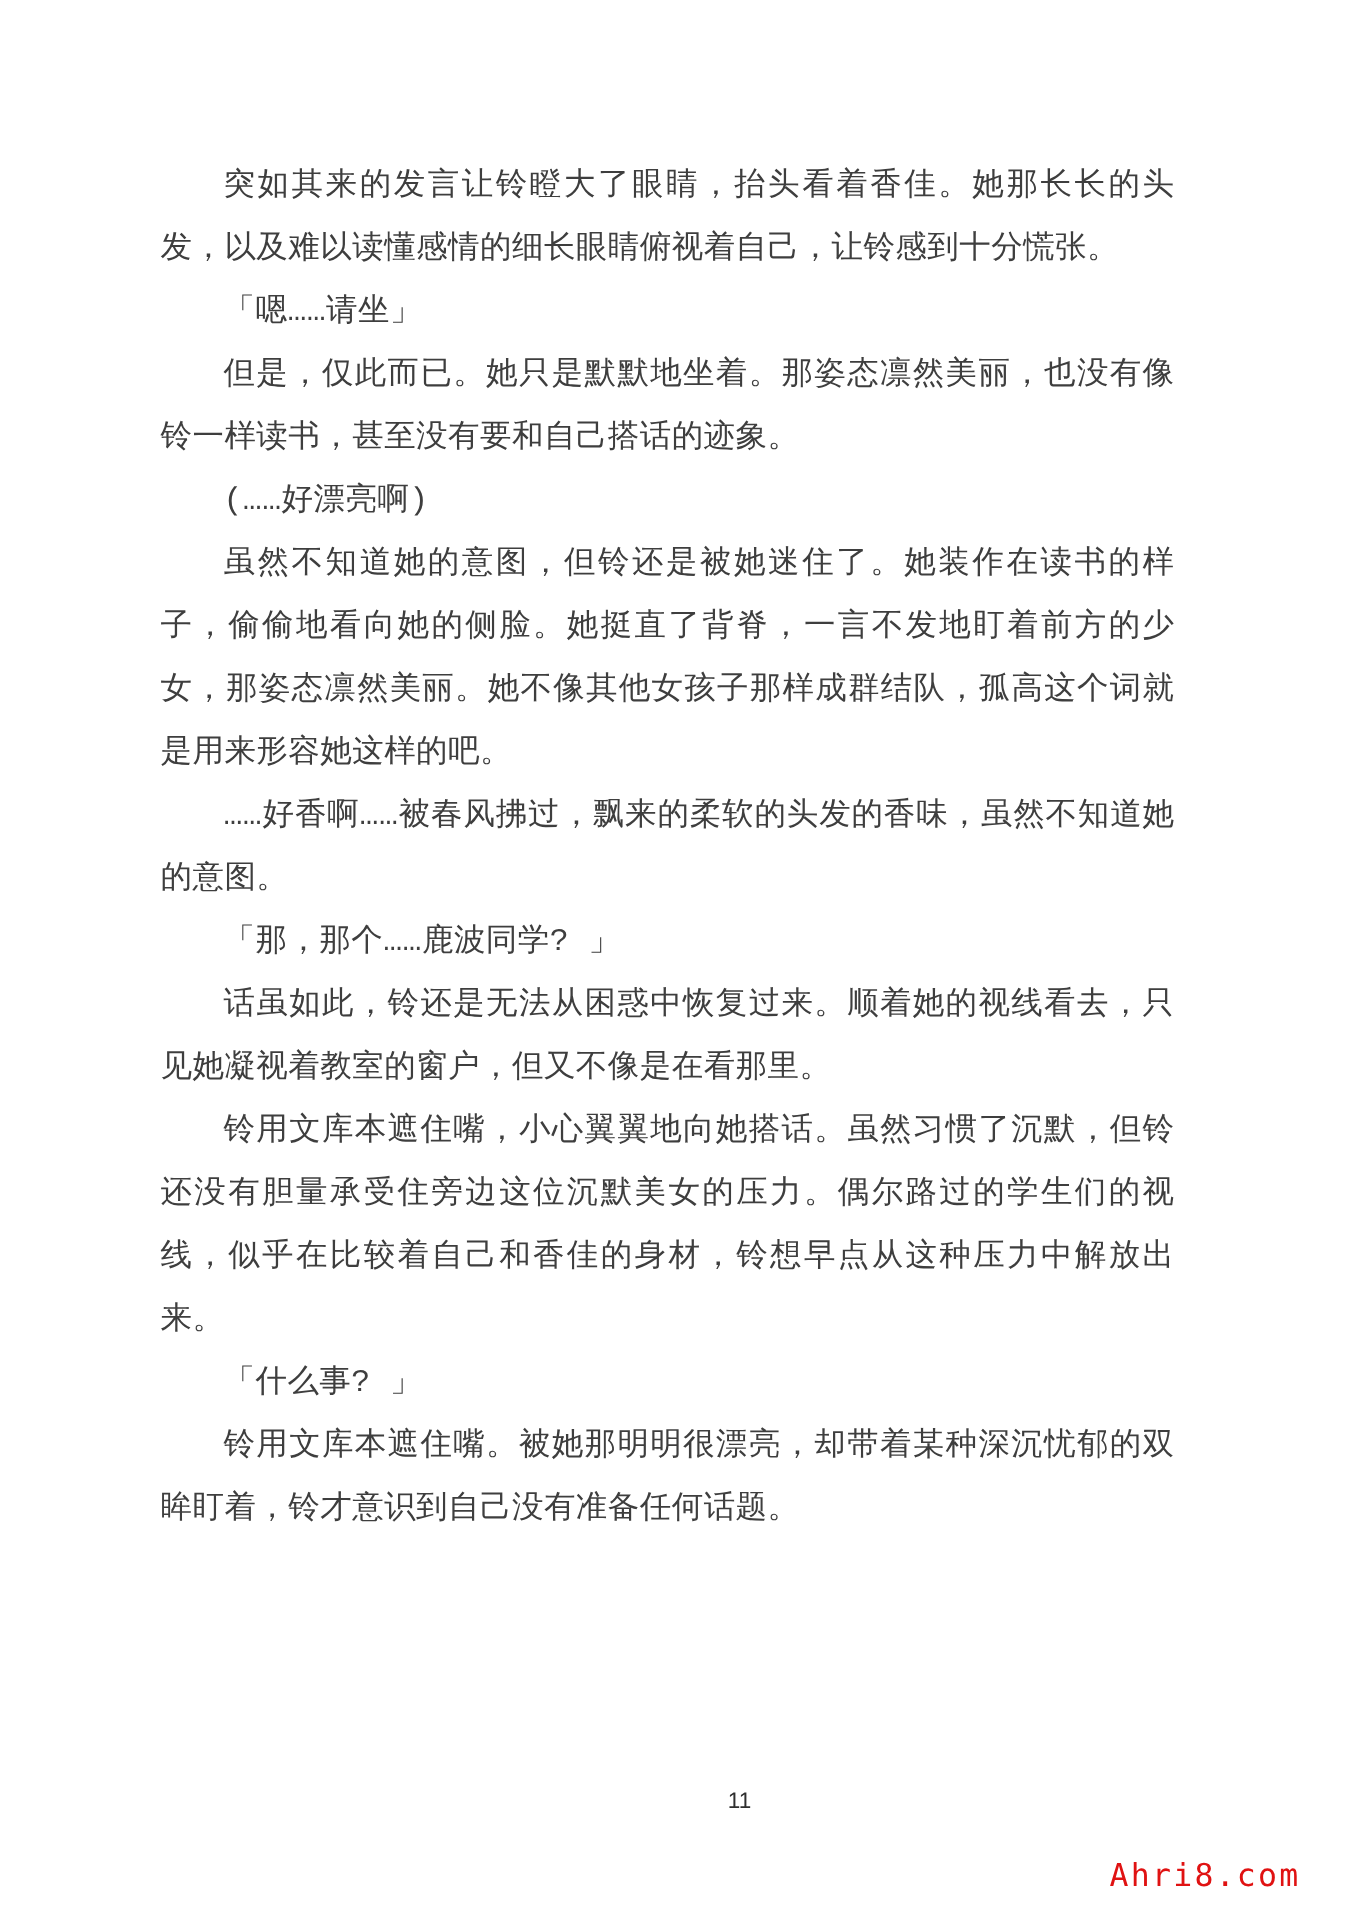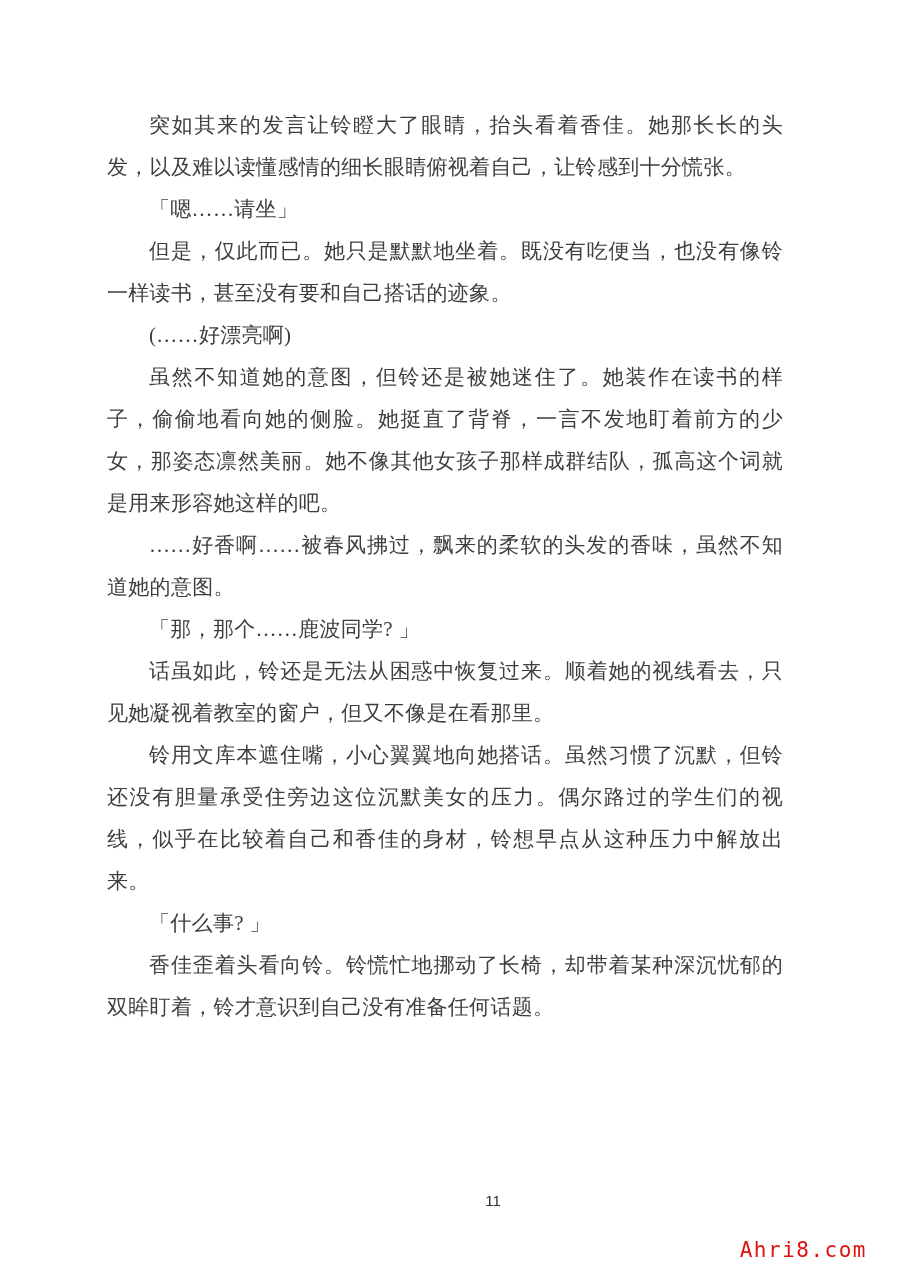--- a/index.html
+++ b/index.html
@@ -16,21 +16,21 @@
   }
   .text-block {
     position: absolute;
     left: 107px;
     top: 104px;
     width: 676px;
     font-size: 21px;
     line-height: 42px;
     color: #3e3e3e;
     text-align: justify;
-    font-family: Liberation Serif, serif;
+    font-family: Liberation Mono, monospace;
     letter-spacing: 0.3px;
   }
   .text-block p {
     margin: 0;
     padding: 0;
     text-indent: 2em;
     word-break: break-all;
   }
   .page-number {
     position: absolute;
@@ -52,26 +52,26 @@
     color: #e01212;
     font-family: "DejaVu Sans Mono", monospace;
   }
 </style>
 </head>
 <body>
 
 <div class="text-block">
   <p>突如其来的发言让铃瞪大了眼睛，抬头看着香佳。她那长长的头发，以及难以读懂感情的细长眼睛俯视着自己，让铃感到十分慌张。</p>
   <p>「嗯……请坐」</p>
-  <p>但是，仅此而已。她只是默默地坐着。既没有吃便当，也没有像铃一样读书，甚至没有要和自己搭话的迹象。</p>
+  <p>但是，仅此而已。她只是默默地坐着。那姿态凛然美丽，也没有像铃一样读书，甚至没有要和自己搭话的迹象。</p>
   <p>(……好漂亮啊)</p>
   <p>虽然不知道她的意图，但铃还是被她迷住了。她装作在读书的样子，偷偷地看向她的侧脸。她挺直了背脊，一言不发地盯着前方的少女，那姿态凛然美丽。她不像其他女孩子那样成群结队，孤高这个词就是用来形容她这样的吧。</p>
   <p>……好香啊……被春风拂过，飘来的柔软的头发的香味，虽然不知道她的意图。</p>
   <p>「那，那个……鹿波同学? 」</p>
   <p>话虽如此，铃还是无法从困惑中恢复过来。顺着她的视线看去，只见她凝视着教室的窗户，但又不像是在看那里。</p>
   <p>铃用文库本遮住嘴，小心翼翼地向她搭话。虽然习惯了沉默，但铃还没有胆量承受住旁边这位沉默美女的压力。偶尔路过的学生们的视线，似乎在比较着自己和香佳的身材，铃想早点从这种压力中解放出来。</p>
   <p>「什么事? 」</p>
-  <p>香佳歪着头看向铃。铃慌忙地挪动了长椅，却带着某种深沉忧郁的双眸盯着，铃才意识到自己没有准备任何话题。</p>
+  <p>铃用文库本遮住嘴。被她那明明很漂亮，却带着某种深沉忧郁的双眸盯着，铃才意识到自己没有准备任何话题。</p>
 </div>
 
 <div class="page-number">11</div>
 
 <div class="watermark">Ahri8.com</div>
 
 </body></html>

